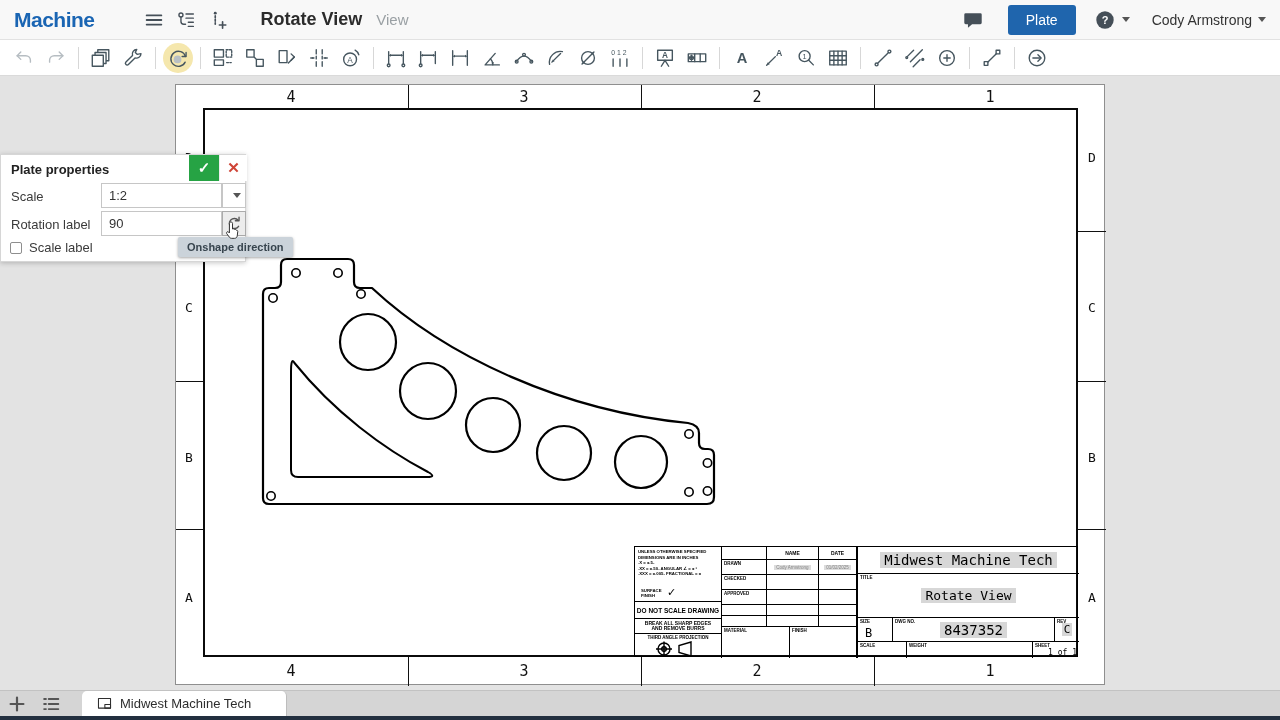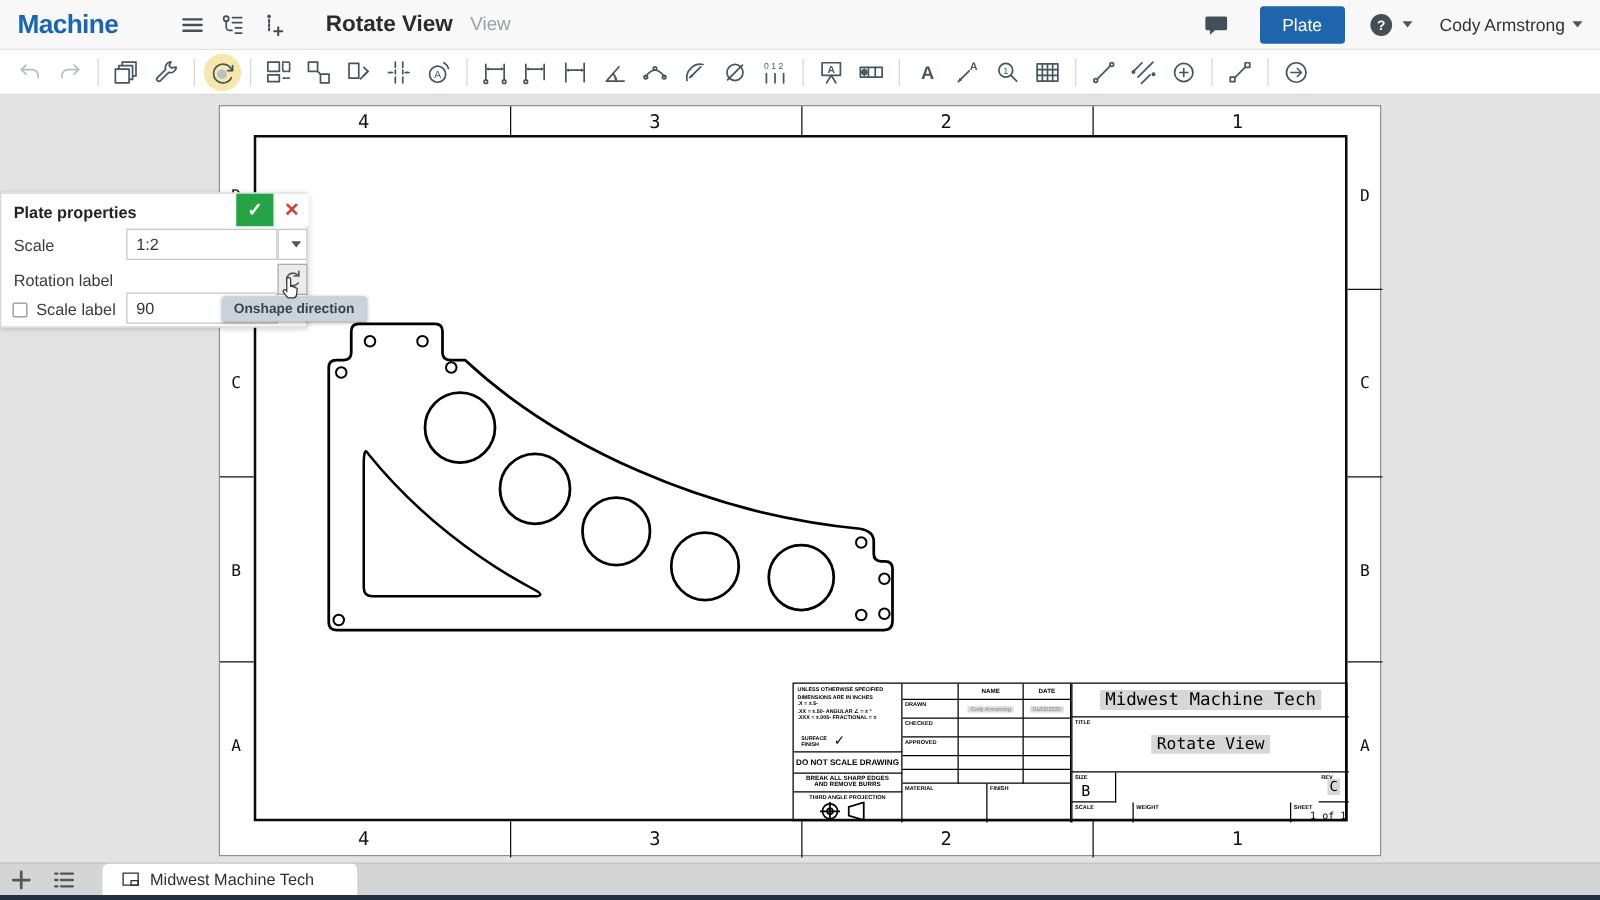--- a/index.html
+++ b/index.html
@@ -496,20 +496,24 @@
           <span class="hl mono" style="font-size:14px">Midwest Machine Tech</span>
         </div>
         <div class="tbc cen nr" style="left:222px;top:27px;width:222px;height:44px;border-left:1px solid #000">
           <span class="lab">TITLE</span>
           <span class="hl mono" style="font-size:13px">Rotate View</span>
         </div>
         <div class="tbc" style="left:222px;top:71px;width:36px;height:24px;border-left:1px solid #000">
           <span class="lab">SIZE</span>
           <span class="mono" style="position:absolute;left:7px;top:8px;font-size:12px">B</span>
         </div>
+        <div class="tbc cen" style="left:258px;top:71px;width:162px;height:24px">
+          <span class="lab">DWG NO.</span>
+          <span class="hl mono" style="font-size:14px">8437352</span>
+        </div>
         <div class="tbc cen nr" style="left:420px;top:71px;width:24px;height:24px">
           <span class="lab">REV</span>
           <span class="hl mono" style="font-size:11px;padding:0 2px">C</span>
         </div>
         <div class="tbc nb" style="left:222px;top:95px;width:50px;height:16px;border-left:1px solid #000">
             <span class="lab">SCALE</span>
           </div>
         <div class="tbc nb" style="left:272px;top:95px;width:126px;height:16px">
             <span class="lab">WEIGHT</span>
           </div>
@@ -525,21 +529,21 @@
       <button class="p-ok">✓</button>
       <button class="p-x">✕</button>
       <label class="p-lab" style="top:34px">Scale</label>
       <div class="p-field" style="top:28px">
           <span>1:2</span>
         </div>
       <button class="p-mini" style="top:28px">
           <span class="caret"></span>
         </button>
       <label class="p-lab" style="top:62px">Rotation label</label>
-      <input class="p-field" style="top: 56px; margin-top: 23px;" value="90">
+      <input class="p-field" style="top: 56px;" value="90">
       <button class="p-mini hovered" style="top:56px">
           <svg class="ic" viewBox="0 0 24 24">
             <path d="M17 14.5a5.5 5.5 0 1 1-.4-6.6"></path>
             <path d="M17.5 4.5v4h-4"></path>
           </svg>
         </button>
       <span class="cb"></span>
       <label class="cb-lab">Scale label</label>
     </div>
 

